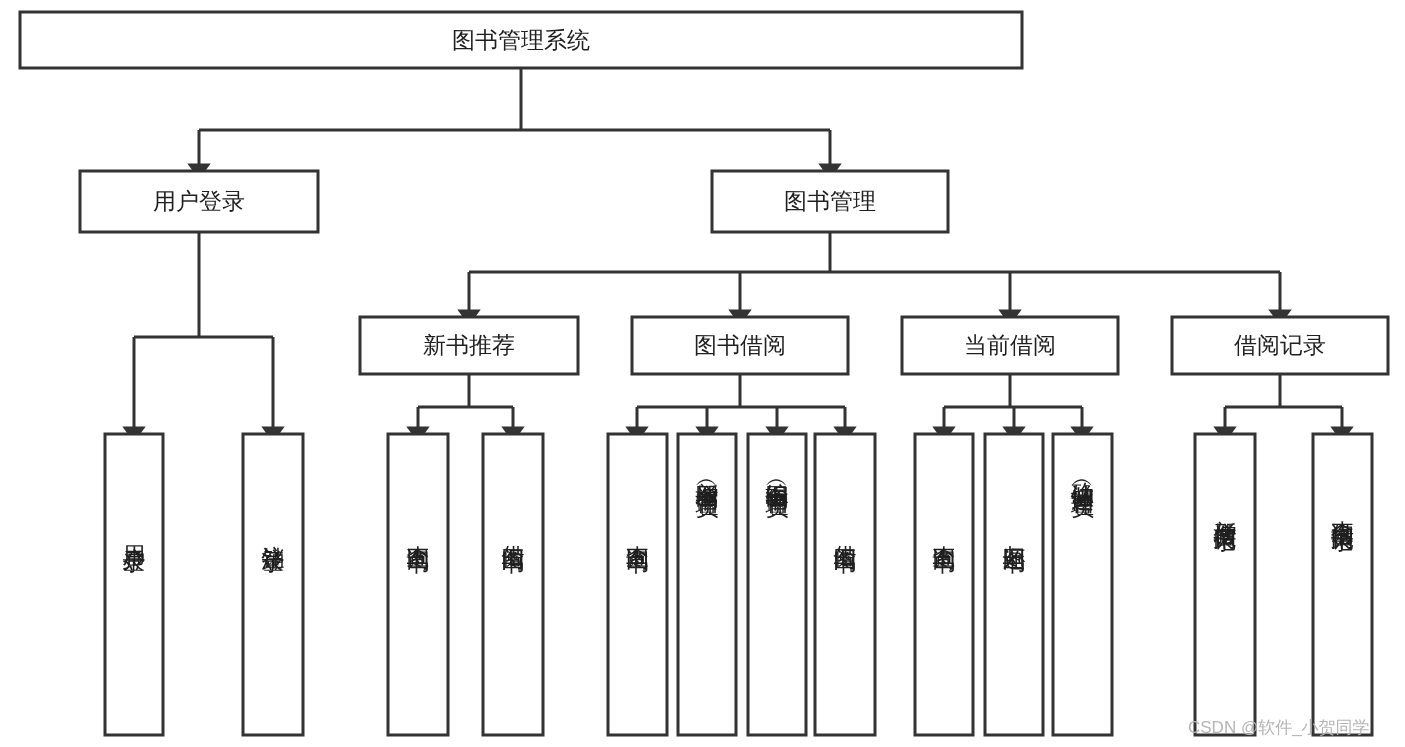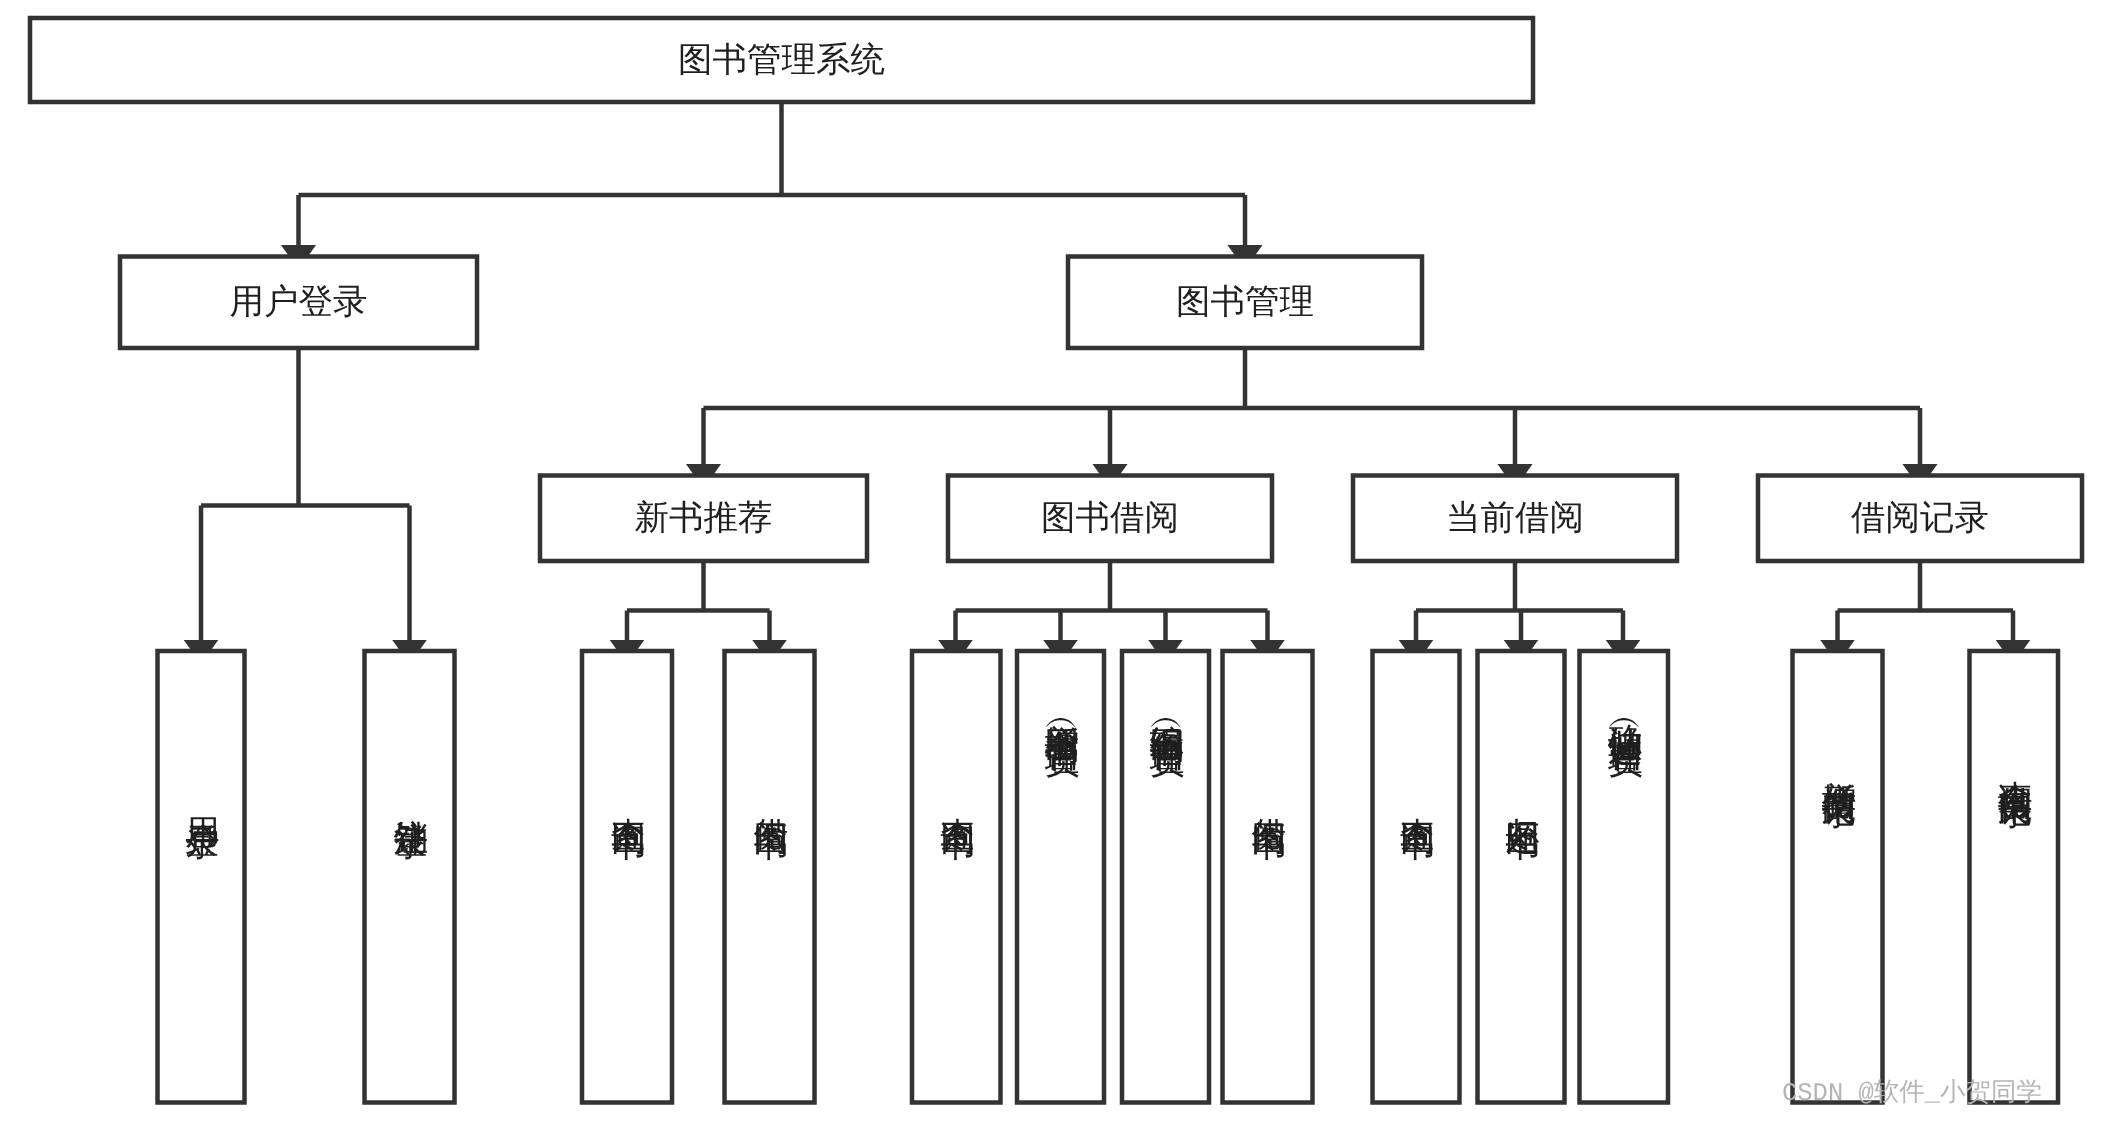--- a/index.html
+++ b/index.html
@@ -12,21 +12,21 @@
   .node-label{font-family:"DejaVu Sans","Liberation Sans",sans-serif;
               fill:#1f1f1f;font-size:23px;}
   .node-label.horiz{text-anchor:middle;dominant-baseline:middle;}
   .vlabel-box{position:absolute;display:flex;align-items:flex-start;
               justify-content:center;pointer-events:none;}
   .vlabel{writing-mode:vertical-rl;text-orientation:upright;
           font-family:"DejaVu Sans","Liberation Sans",sans-serif;
           font-size:23px;color:#1f1f1f;line-height:1;letter-spacing:2px;
           white-space:nowrap;}
   .watermark{position:absolute;left:1188px;top:716px;
-             font-family:Liberation Mono, monospace;
+             font-family:Liberation Sans, sans-serif;
              font-size:17px;color:#b5b5b5;white-space:nowrap;}
 </style>
 </head>
 <body>
 
 <div id="diagram-root">
 
   <svg id="tree" viewBox="0 0 1405 747">
     <defs>
       <marker id="arrowhead" markerWidth="9" markerHeight="9" refX="2.2" refY="4.5" orient="auto" markerUnits="strokeWidth">

